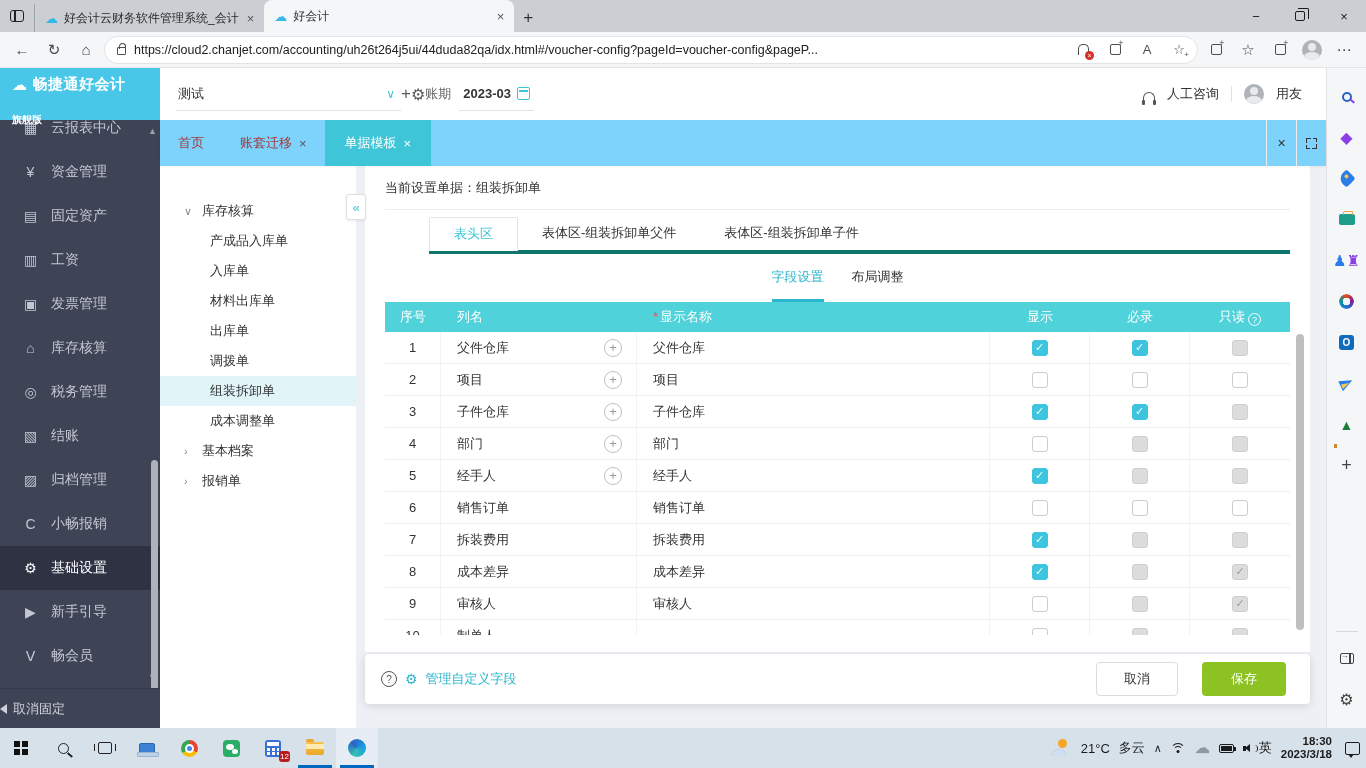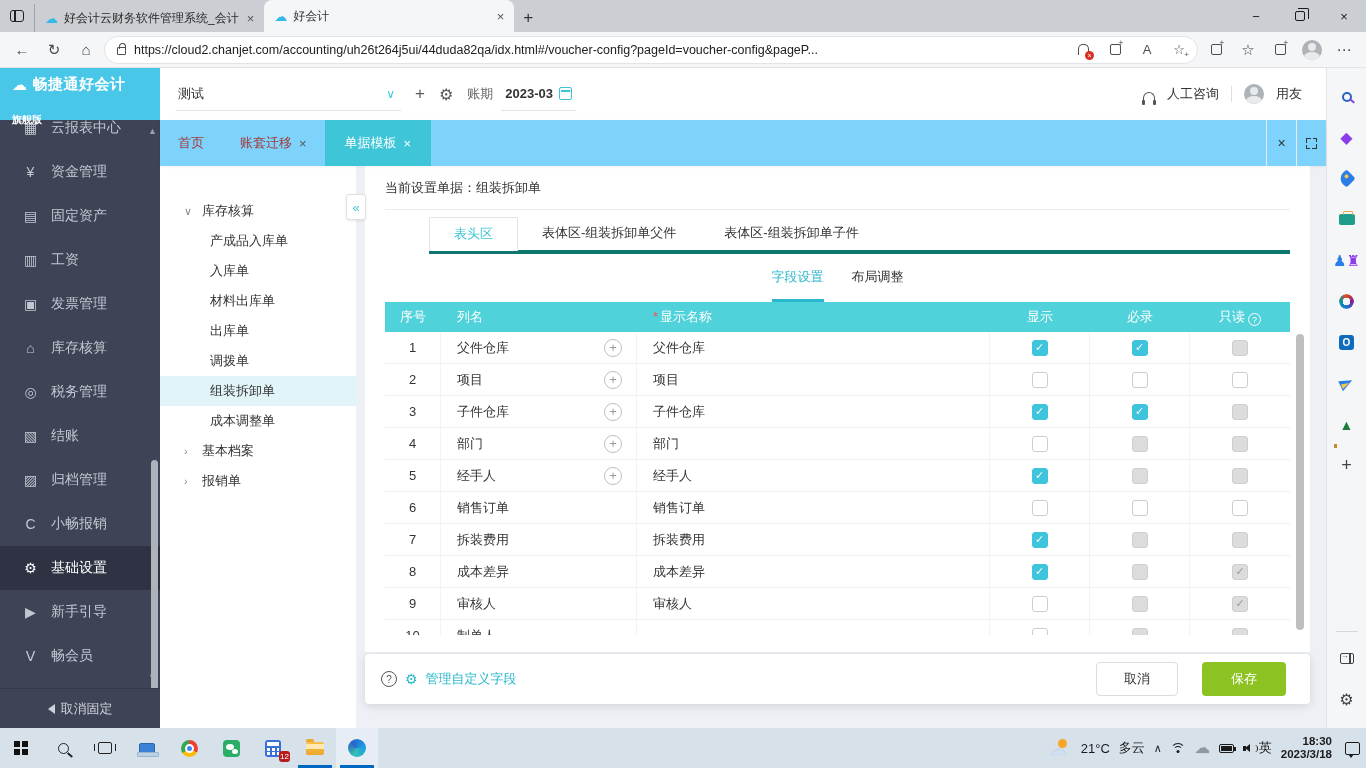--- a/index.html
+++ b/index.html
@@ -50,26 +50,26 @@
   .logo { height:52px; background:#49c7e9; color:#fff; padding:7px 10px 0 12px; }
   .logo .lt { font-size:15px; font-weight:bold; letter-spacing:0.5px; }
   .logo .lb { font-size:10px; margin-top:19px; font-weight:bold; }
   .nav { flex:1; overflow:hidden; padding-top:0; position:relative; }
   .nav-item { height:44px; display:flex; align-items:center; gap:12px; padding-left:22px; color:#c3c7d1; font-size:14px; }
   .nav-item.first { margin-top:-14px; }
   .nav-item.active { background:#2e3242; color:#fff; }
   .nico { width:17px; text-align:center; font-size:14px; flex:none; }
   .scrolltrack { position:absolute; right:2px; top:340px; width:7px; height:230px; background:#aeb2ba; border-radius:4px; }
   .scrollarrow { position:absolute; right:3px; color:#9ba0ab; font-size:9px; }
-  .unpin { height:40px; display:flex; align-items:center; justify-content:center; gap:6px; color:#cdd1d9; font-size:13px; border-top:1px solid #353a4a; }
+  .unpin { height:40px; display:flex; align-items:center; gap:6px; color:#cdd1d9; font-size:13px; border-top:1px solid #353a4a; }
   .ico-unpin { display:inline-block; width:0; height:0; border-top:5px solid transparent; border-bottom:5px solid transparent; border-right:7px solid #cdd1d9; position:relative; }
 
   
   .main { flex:1; display:flex; flex-direction:column; background:#edf0f4; min-width:0; }
-  .topbar { height:52px; background:#fff; display:flex; align-items:center; padding:0 24px 0 16px; gap:14px; }
+  .topbar { height:52px; background:#fff; display:flex; align-items:center; padding:0 24px 0 16px; }
   .acct { display:flex; align-items:center; justify-content:space-between; width:225px; border-bottom:1px solid #e3e3e3; height:34px; padding:0 6px 0 2px; }
   .acct .chev { color:#3cc5d8; font-size:12px; }
   .tico { font-size:17px; color:#5a5a5a; }
   .gear { font-size:16px; color:#5a5a5a; }
   .period { display:flex; align-items:center; gap:8px; }
   .pv { display:flex; align-items:center; gap:6px; border-bottom:1px solid #e3e3e3; height:34px; padding:0 4px; font-weight:bold; color:#333; }
   .ico-cal { width:13px; height:13px; border:1.6px solid #3cc5d8; border-radius:2px; position:relative; }
   .ico-cal::before { content:""; position:absolute; top:2px; left:1px; right:1px; height:1.6px; background:#3cc5d8; }
   .top-right { margin-left:auto; display:flex; align-items:center; gap:12px; }
   .ico-headset { width:12px; height:9px; border:1.5px solid #555; border-bottom:none; border-radius:6px 6px 0 0; position:relative; margin-top:4px; }

